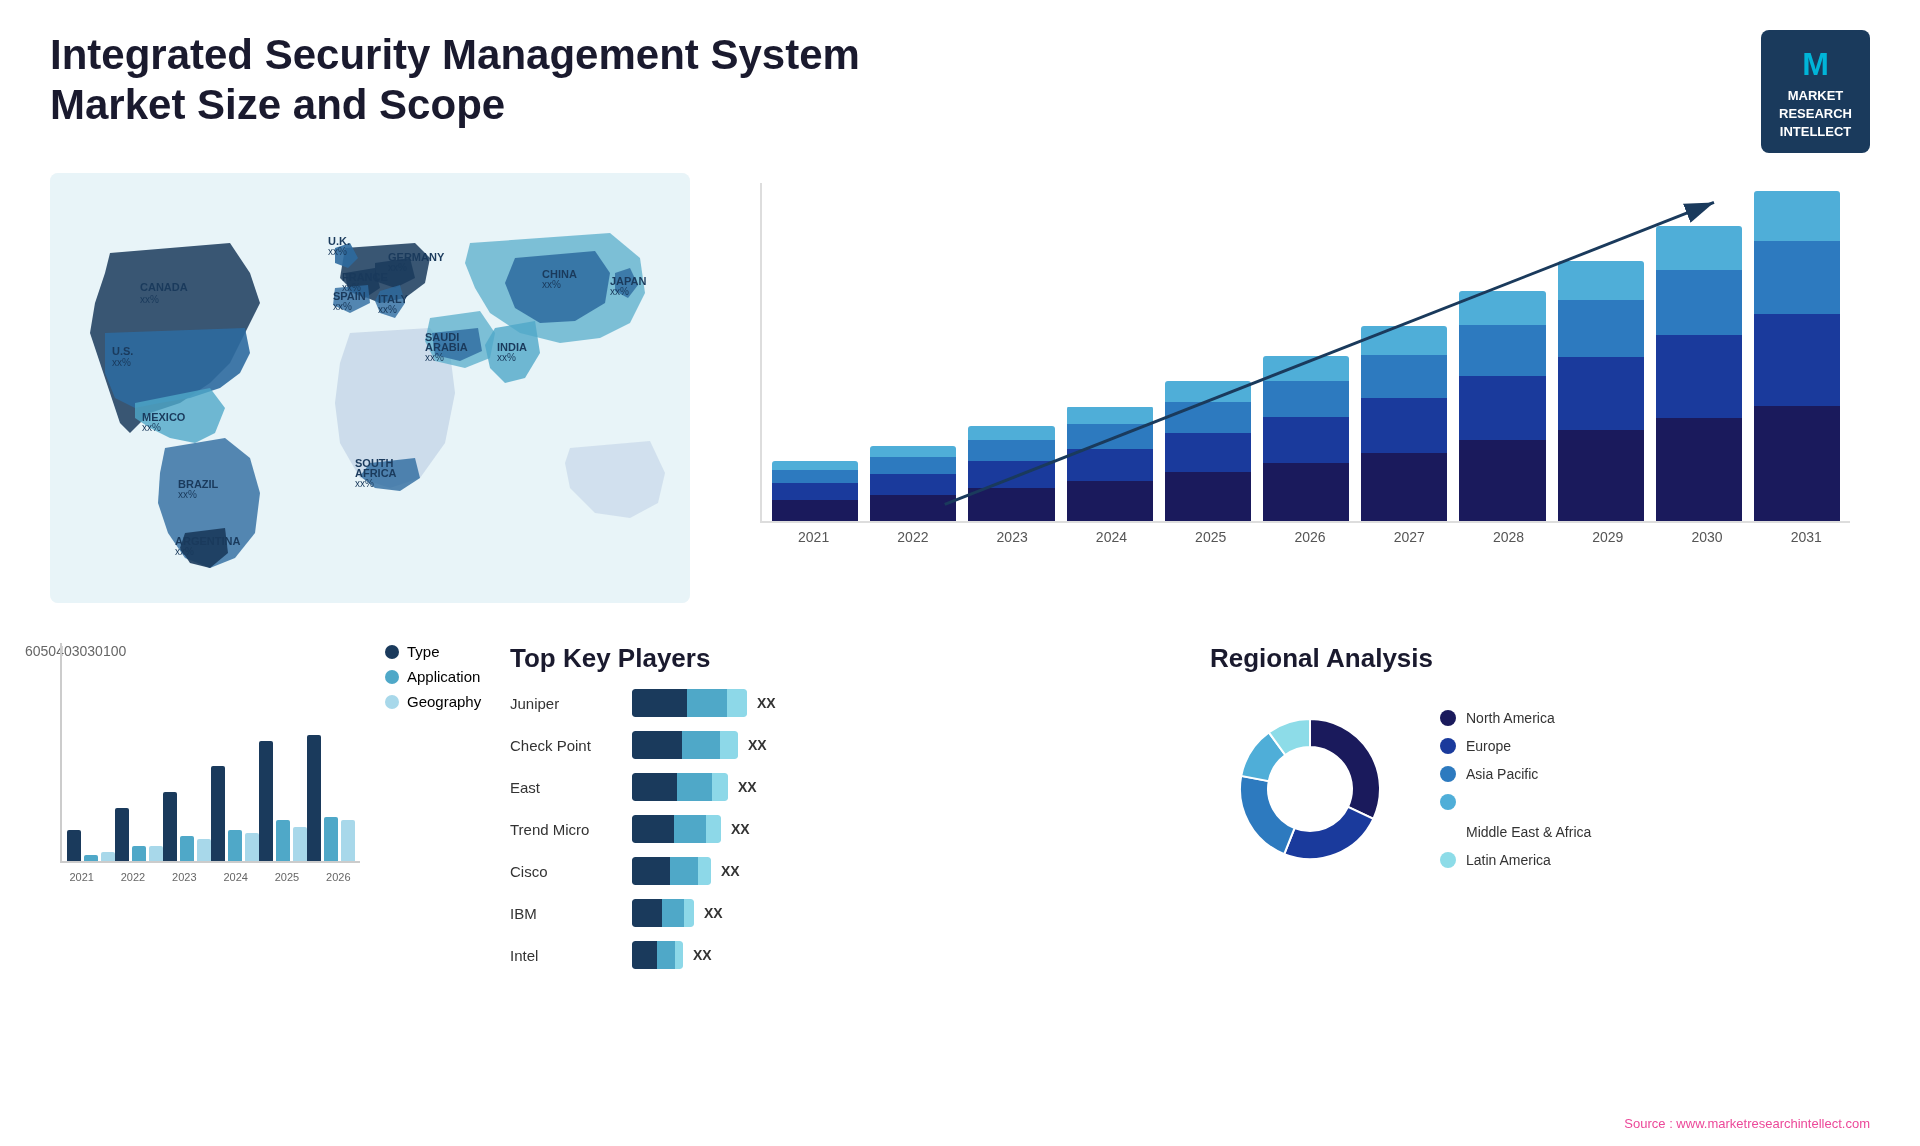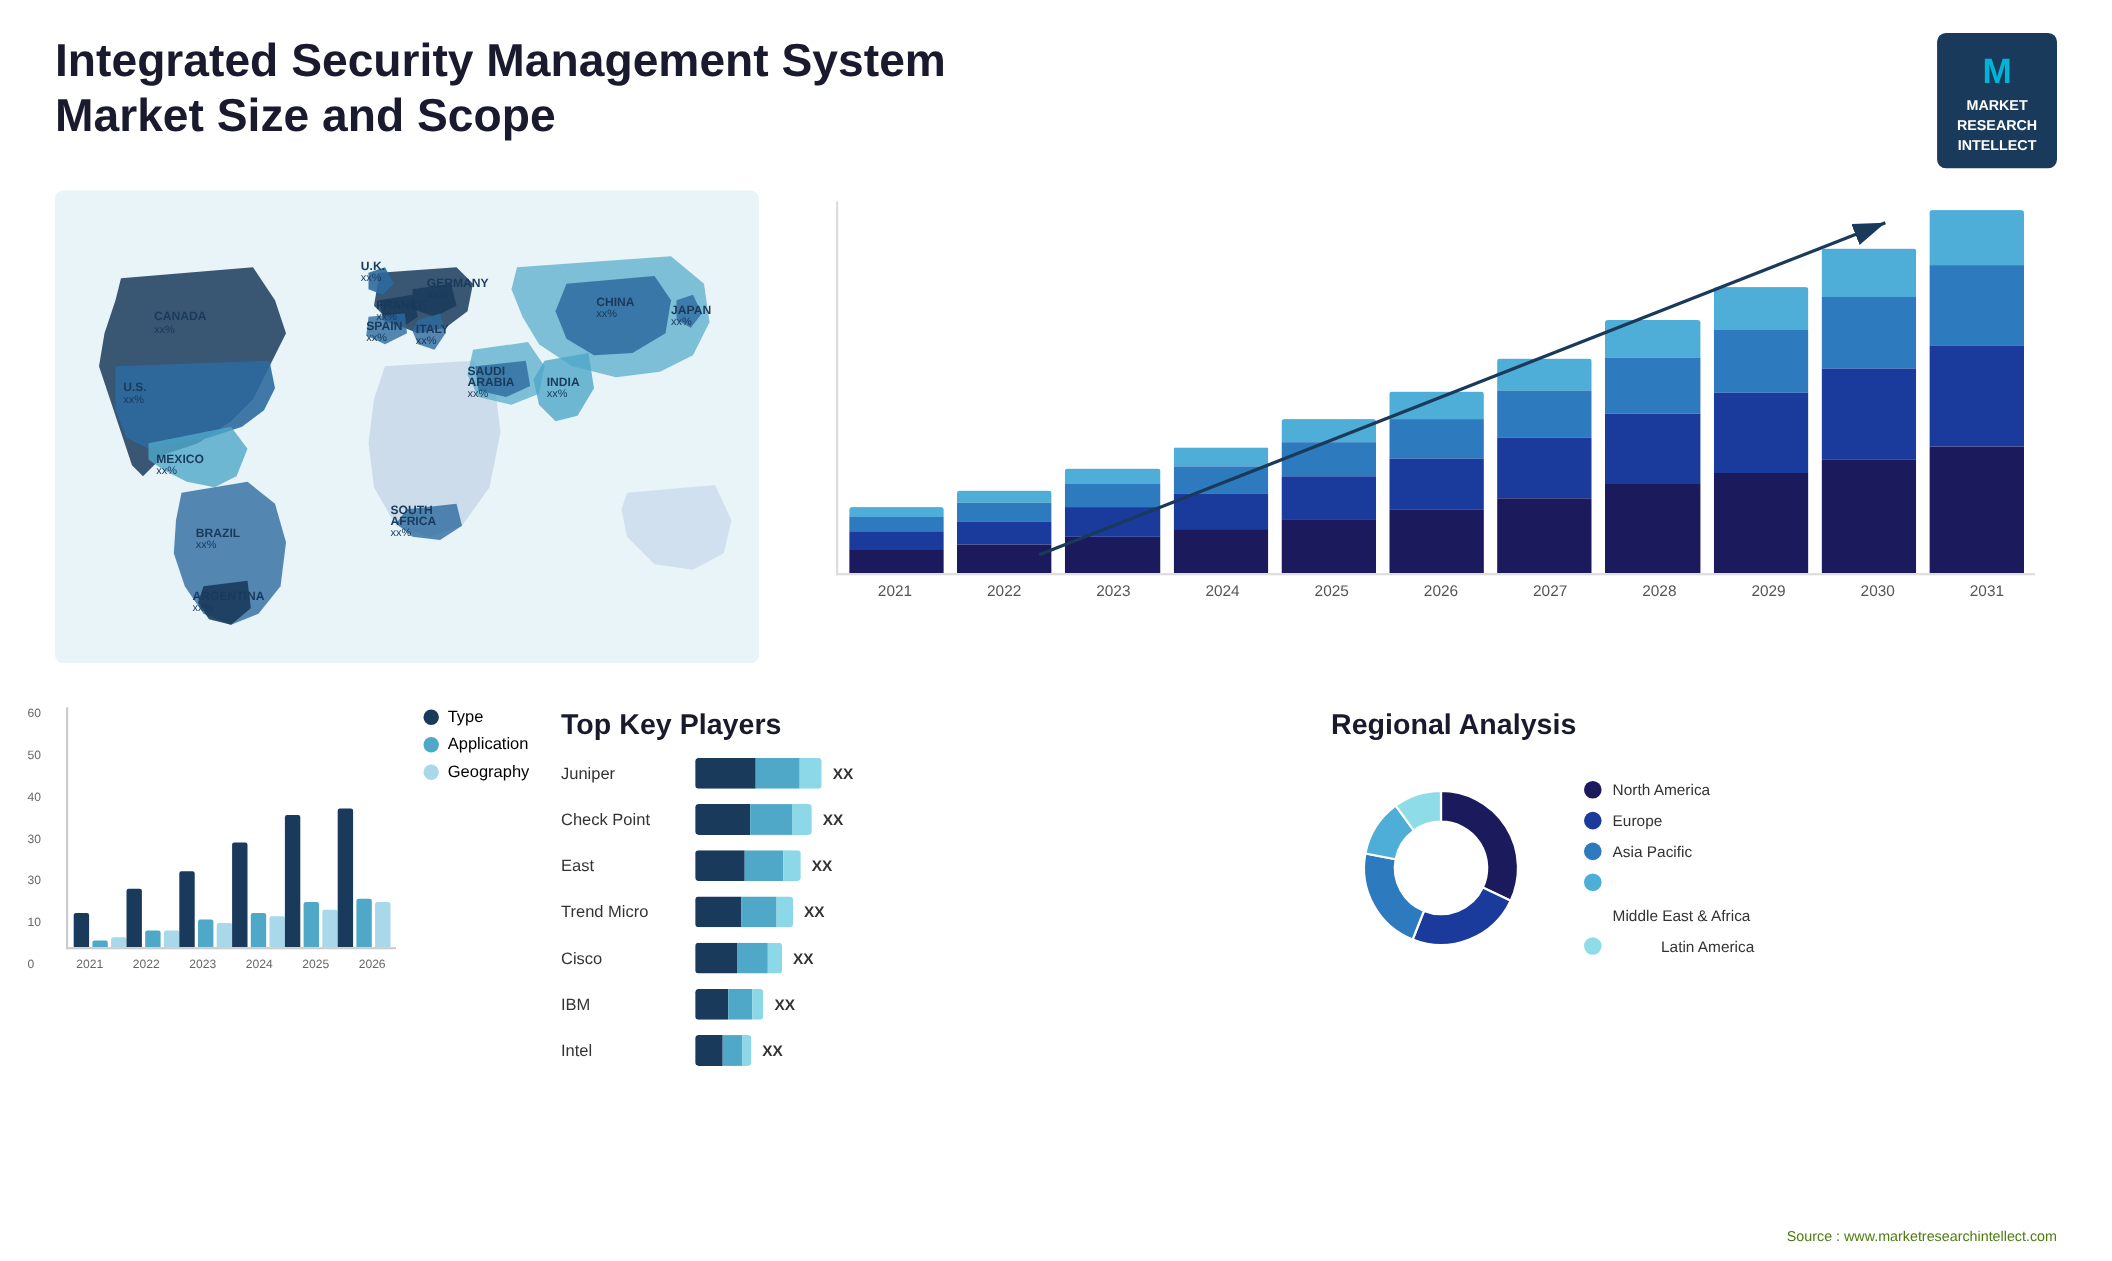--- a/index.html
+++ b/index.html
@@ -122,23 +122,22 @@
       display: flex;
       align-items: center;
       gap: 8px;
     }
     .seg-y-labels {
       position: absolute;
       left: -35px;
       top: 0;
       height: 100%;
       display: flex;
-      flex-direction: column;
       justify-content: space-between;
-      font-size: 11px;
+      font-size: 14px;
       color: #666;
     }
     .seg-x-labels {
       display: flex;
       gap: 8px;
       margin-top: 4px;
       padding-left: 0px;
       font-size: 11px;
       color: #666;
     }
@@ -241,21 +240,21 @@
       font-size: 14px;
       color: #555;
     }
 
     
     .source-text {
       position: absolute;
       bottom: 15px;
       right: 50px;
       font-size: 13px;
-      color: #4d7c0f;
+      color: #ec4899;
     }
 
     
     .world-map {
       width: 100%;
       height: 100%;
     }
 
     .map-label {
       font-size: 11px;
@@ -675,21 +674,21 @@
               <div class="reg-legend-item">
                 <div style="width:16px;height:16px;border-radius:50%;background:#2d7abf;flex-shrink:0;"></div>
                 <span style="font-size:14px;">Asia Pacific</span>
               </div>
               <div class="reg-legend-item">
                 <div style="width:16px;height:16px;border-radius:50%;background:#4faed8;flex-shrink:0;"></div>
                 <span style="font-size:14px;margin-top:30px;">Middle East &amp; Africa</span>
               </div>
               <div class="reg-legend-item">
                 <div style="width:16px;height:16px;border-radius:50%;background:#8ddce8;flex-shrink:0;"></div>
-                <span style="font-size:14px;margin-left:44px;">Latin America</span>
+                <span style="font-size:14px;">Latin America</span>
               </div>
             </div>
         </div>
       </div>
     </div>
   </div>
 
   <div class="source-text">Source : www.marketresearchintellect.com</div>
 </div>
 

